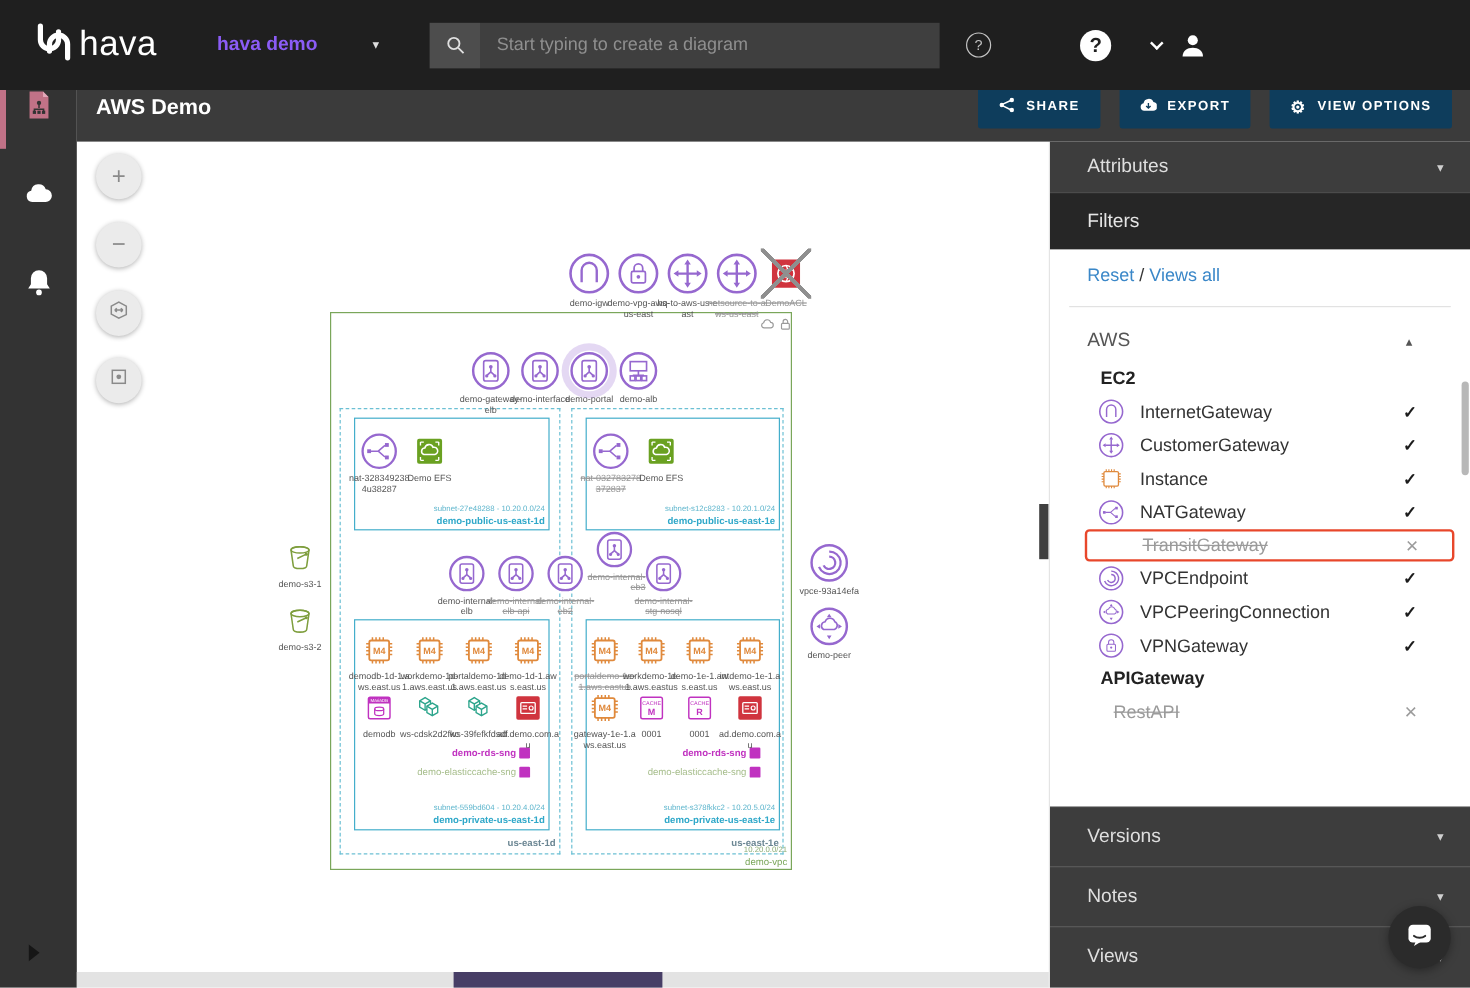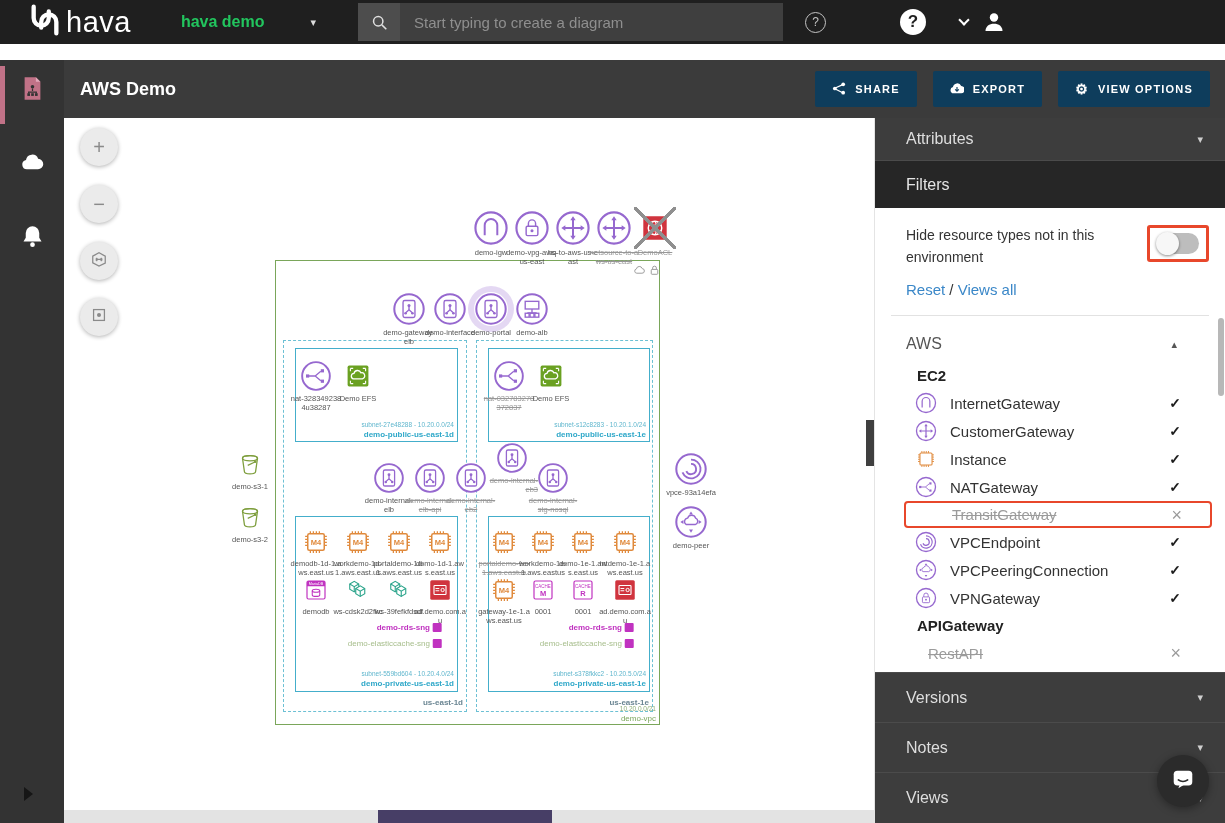--- a/index.html
+++ b/index.html
@@ -1,23 +1,23 @@
 <!DOCTYPE html>
 <html><head>
 <meta charset="utf-8">
 <style>
   * { margin:0; padding:0; box-sizing:border-box; }
   html,body { width:1225px; height:823px; overflow:hidden; font-family:"Liberation Sans",sans-serif; background:#fff; }
 
   
-  #topbar { position:absolute; left:0; top:0; width:1225px; height:44px; background:#1f1f1f; display:flex; align-items:center; z-index:20; }
+  #topbar { position:absolute; left:0; top:0; width:1225px; height:75px; background:#1f1f1f; display:flex; align-items:center; z-index:20; }
   .logo { display:flex; align-items:center; margin-left:26px; gap:2px; }
   .logo svg { width:38px; height:34px; }
   .logo-text { color:#fff; font-size:29px; font-weight:400; letter-spacing:.5px; }
-  .tb-workspace { color:#22c55e; font-size:16px; font-weight:bold; margin-left:50px; }
+  .tb-workspace { color:#8b5cf6; font-size:16px; font-weight:bold; margin-left:50px; }
   .tb-project { color:#fff; font-size:16px; font-weight:bold; margin-left:128px; }
   .tb-caret { color:#ddd; font-size:11px; margin-left:46px; }
   .searchbox { display:flex; margin-left:42px; height:38px; width:425px; }
   .search-iconbox { width:42px; background:#4d4d4d; display:flex; align-items:center; justify-content:center; }
   .search-input { flex:1; background:#3f3f3f; border:none; outline:none; color:#ddd; font-size:15px; padding:0 14px; font-family:"Liberation Sans",sans-serif; }
   .search-input::placeholder { color:#8f8f8f; }
   .help-thin { width:21px; height:21px; border:1.5px solid #c4c4c4; border-radius:50%; color:#c4c4c4; font-size:12px; display:flex; align-items:center; justify-content:center; margin-left:22px; }
   .help-solid { width:26px; height:26px; background:#fff; border-radius:50%; color:#1f1f1f; font-size:17px; font-weight:bold; display:flex; align-items:center; justify-content:center; margin-left:74px; }
   .chev { width:8px; height:8px; border-right:2px solid #fff; border-bottom:2px solid #fff; transform:rotate(45deg); margin-left:34px; margin-top:-4px; }
   .avatar { margin-left:14px; margin-right:32px; width:24px; height:24px; }
@@ -747,28 +747,20 @@
 <div id="panel">
   <div class="sechead" id="sec-attributes">
     <span>Attributes</span>
       <span class="caret">▾</span>
   </div>
   <div class="sechead" id="sec-filters">
     <span>Filters</span>
   </div>
 
   <div id="filters-body">
-    <div class="toggle-row">
-      <div class="toggle-label">Hide resource types not in this environment</div>
-      <div class="hl-toggle">
-        <div class="switch">
-            <span class="knob"></span>
-          </div>
-      </div>
-    </div>
     <div class="links-row">
       <a>Reset</a>
       <span>/</span>
       <a>Views all</a>
     </div>
     <div class="divider"></div>
     <div id="filter-list">
         <div class="pgroup">
           <span>AWS</span>
           <span class="caret">▴</span>

